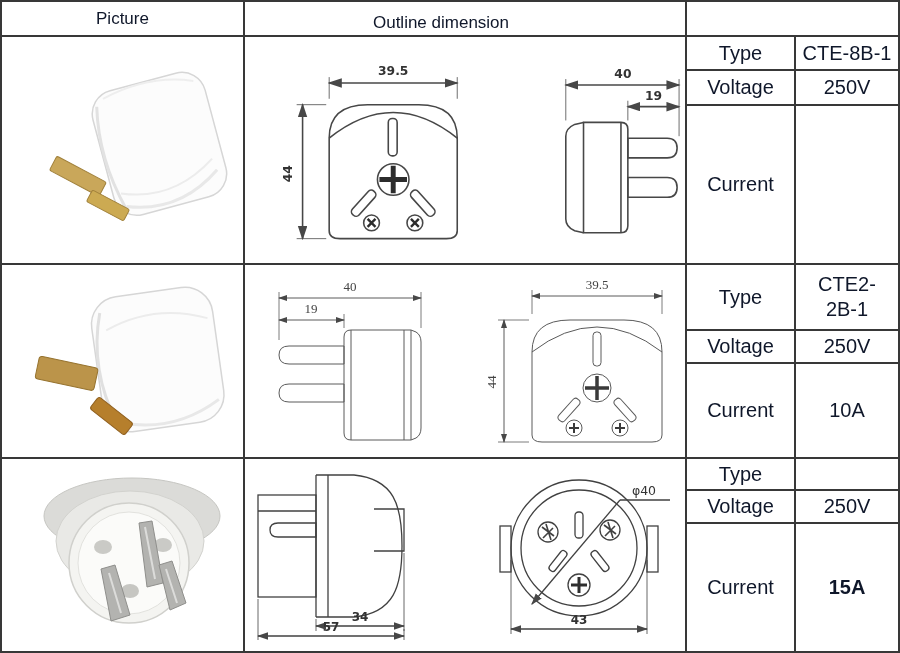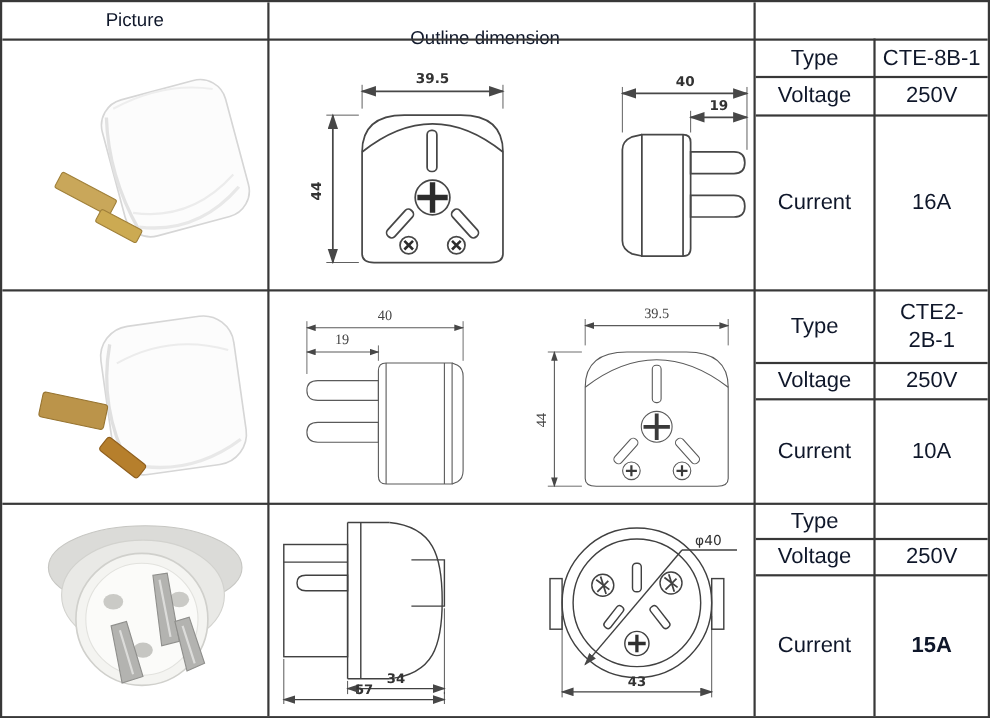--- a/index.html
+++ b/index.html
@@ -27,21 +27,21 @@
   <defs>
     <marker id="ar" markerWidth="9" markerHeight="8" refX="8" refY="3" orient="auto-start-reverse">
       <path d="M0,0 L9,3 L0,6 Z" fill="#474747"></path>
     </marker>
   </defs>
 </svg>
 
 <div class="page">
 
   <div class="cell hdr" style="left:0;top:0;width:241px;height:33px;">Picture</div>
-  <div class="cell hdr" style="left:243px;top:16px;width:392px;height:33px;text-align:right;">Outline dimension</div>
+  <div class="cell hdr" style="left:243px;top:4px;width:392px;height:33px;text-align:right;">Outline dimension</div>
 
   <div class="cell" style="left:0;top:35px;width:241px;height:224px;">
     <svg width="212" height="202" viewBox="0 0 212 202">
       <g transform="rotate(-15 142 98)">
         <rect x="85" y="32" width="116" height="128" rx="24" fill="#fcfcfc" stroke="#d6d6d6" stroke-width="1.5"></rect>
         <path d="M92,44 Q80,95 94,150" stroke="#e2e2e2" stroke-width="3" fill="none"></path>
         <path d="M95,148 Q145,168 192,136" stroke="#e8e8e8" stroke-width="3" fill="none"></path>
         <path d="M93,134 Q142,155 190,124" stroke="#ececec" stroke-width="2" fill="none"></path>
         <path d="M100,38 Q150,26 192,44" stroke="#eeeeee" stroke-width="2" fill="none"></path>
       </g>
@@ -95,21 +95,20 @@
       <path class="ln" d="M77,86 H117 Q127,86 127,96 Q127,106 117,106 H77 Z"></path>
       <path class="ln" d="M77,126 H117 Q127,126 127,136 Q127,146 117,146 H77 Z"></path>
     </svg>
   </div>
 
   <div class="cell spec" style="left:685px;top:35px;width:107px;height:32px;">Type</div>
   <div class="cell spec" style="left:794px;top:35px;width:102px;height:32px;">CTE-8B-1</div>
   <div class="cell spec" style="left:685px;top:69px;width:107px;height:33px;">Voltage</div>
   <div class="cell spec" style="left:794px;top:69px;width:102px;height:33px;">250V</div>
   <div class="cell spec" style="left:685px;top:104px;width:107px;height:157px;">Current</div>
-  <div class="cell spec" style="left:794px;top:104px;width:102px;height:157px;">16A</div>
 
   <div class="cell" style="left:0;top:263px;width:241px;height:190px;">
     <svg width="212" height="186" viewBox="0 0 212 186">
       <g transform="rotate(-8 130 95)">
         <rect x="80" y="26" width="122" height="136" rx="28" fill="#fcfcfc" stroke="#d6d6d6" stroke-width="1.5"></rect>
         <path d="M90,40 Q72,95 92,152" stroke="#e0e0e0" stroke-width="3" fill="none"></path>
         <path d="M94,58 Q145,38 196,60" stroke="#ececec" stroke-width="2" fill="none"></path>
         <path d="M92,150 Q145,170 196,142" stroke="#e8e8e8" stroke-width="3" fill="none"></path>
       </g>
       <g transform="rotate(12 55 105)">

